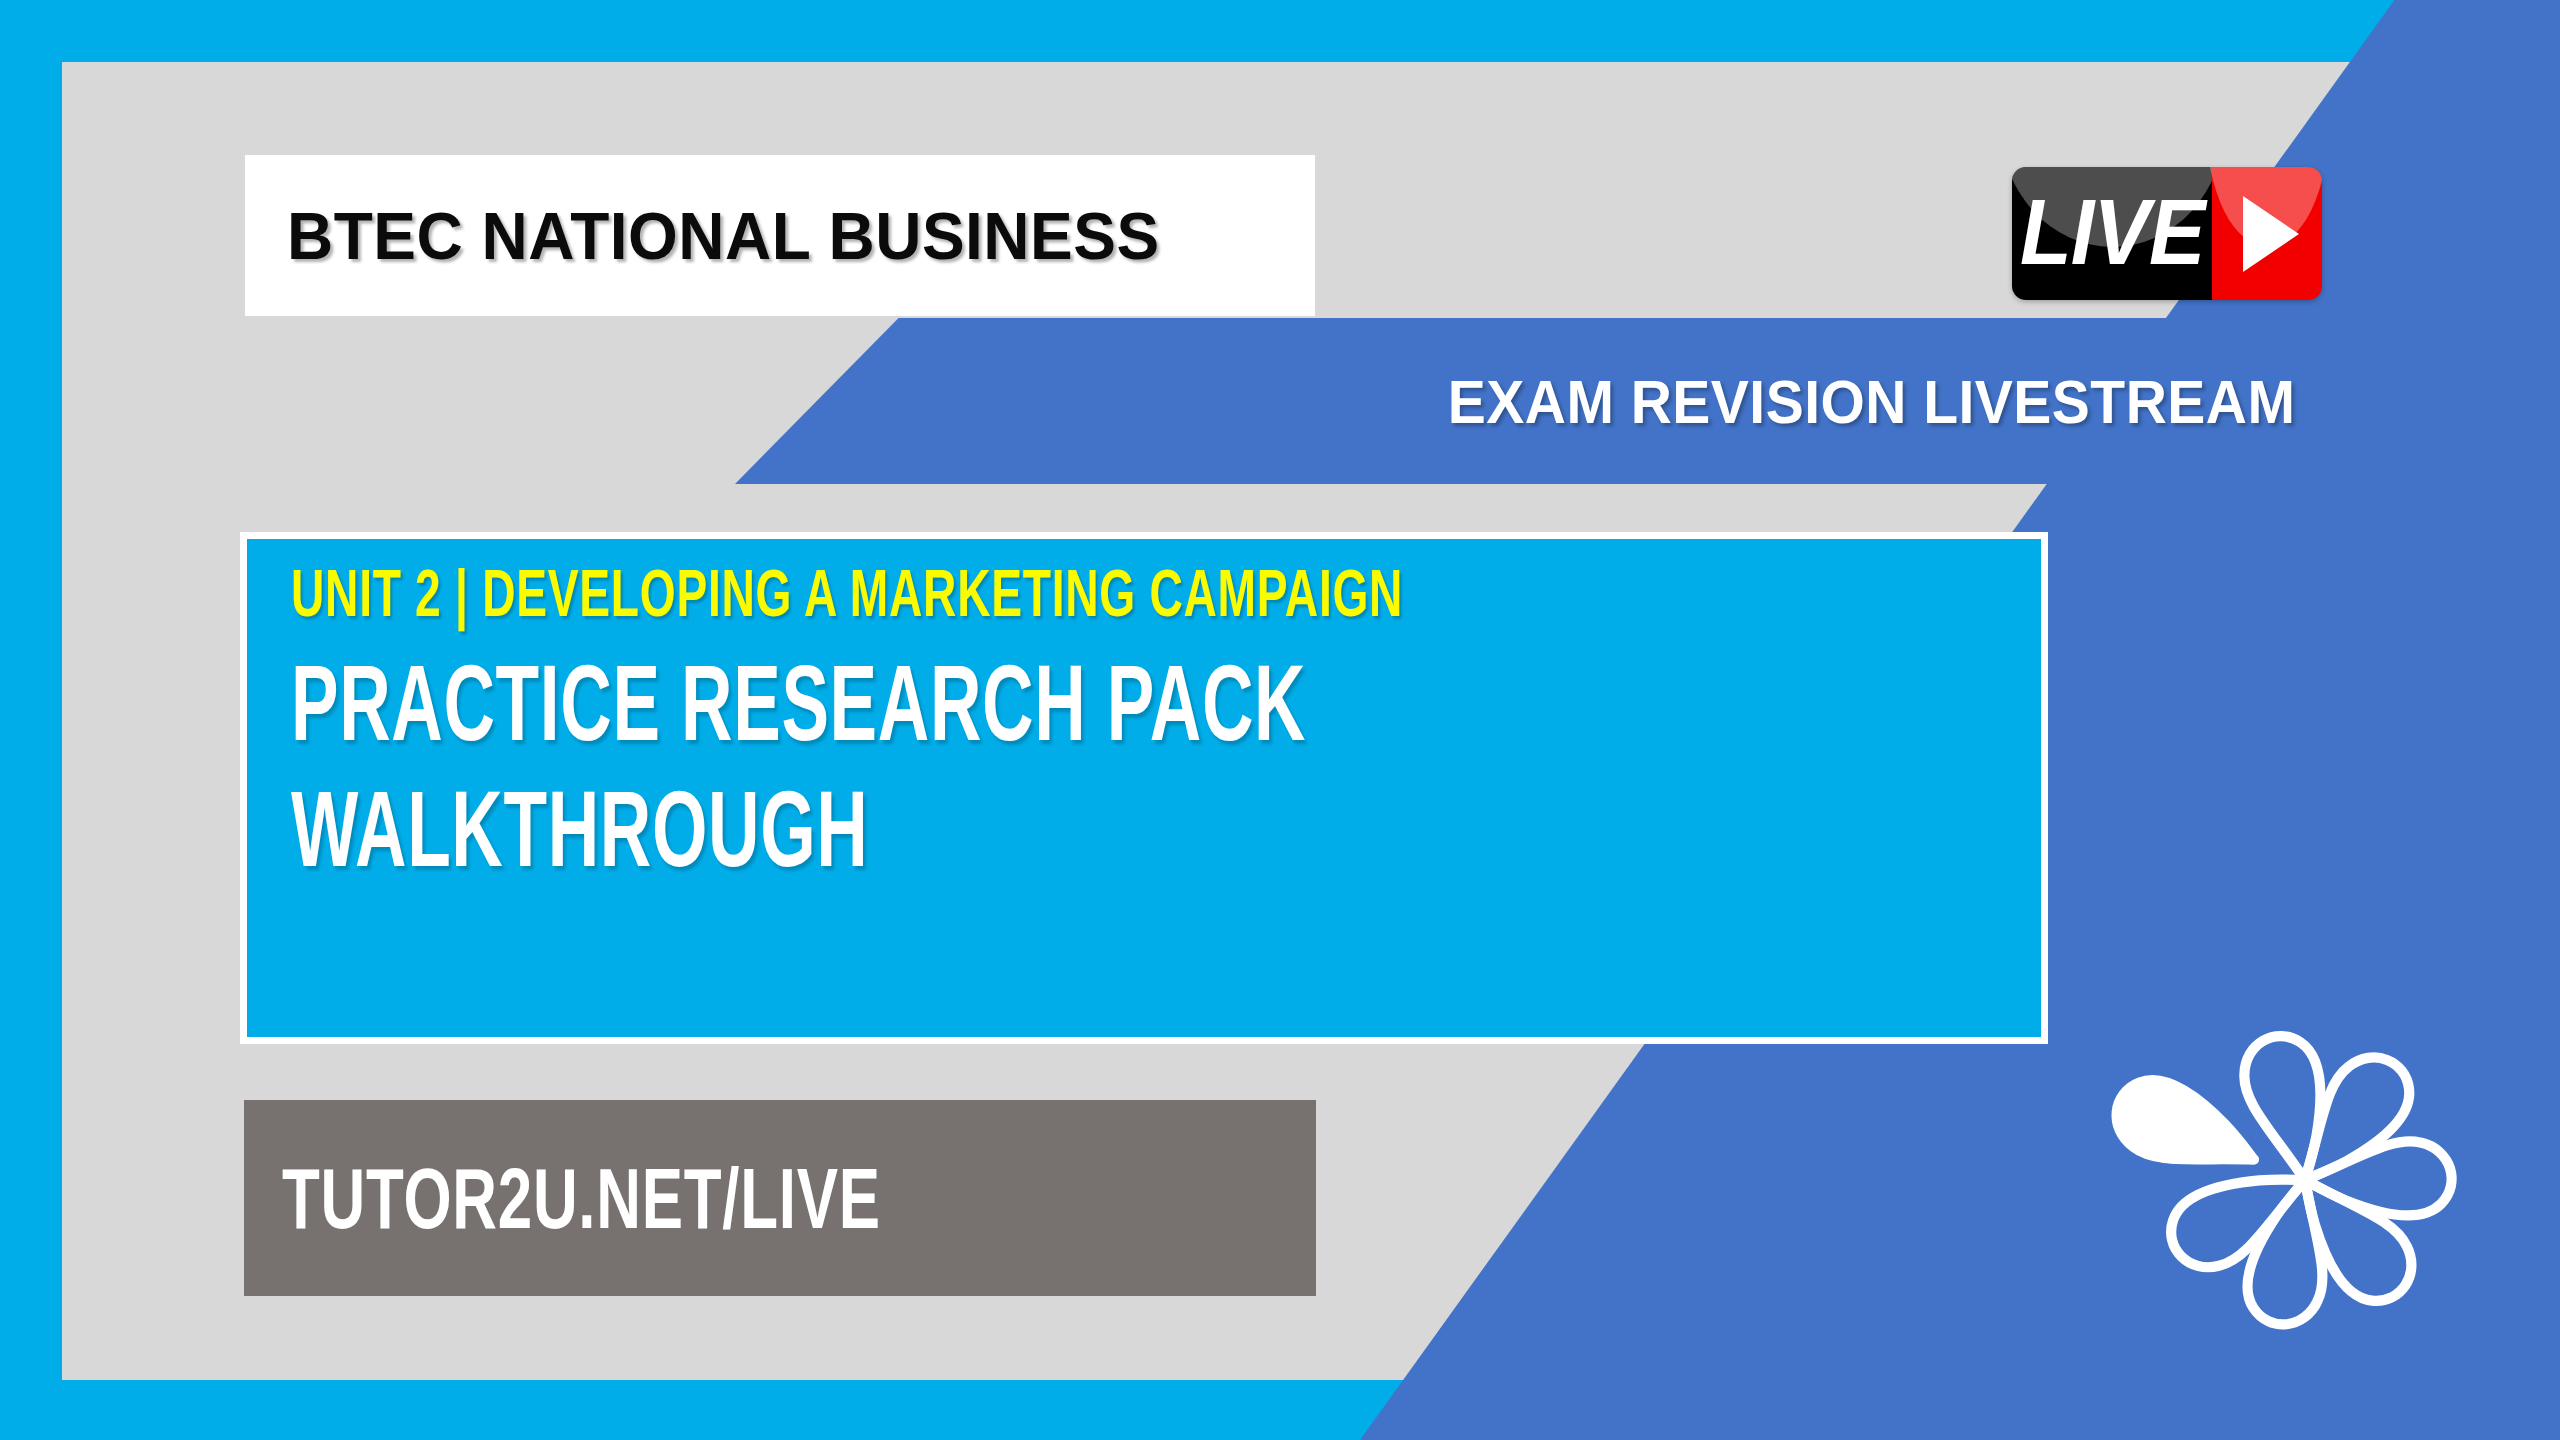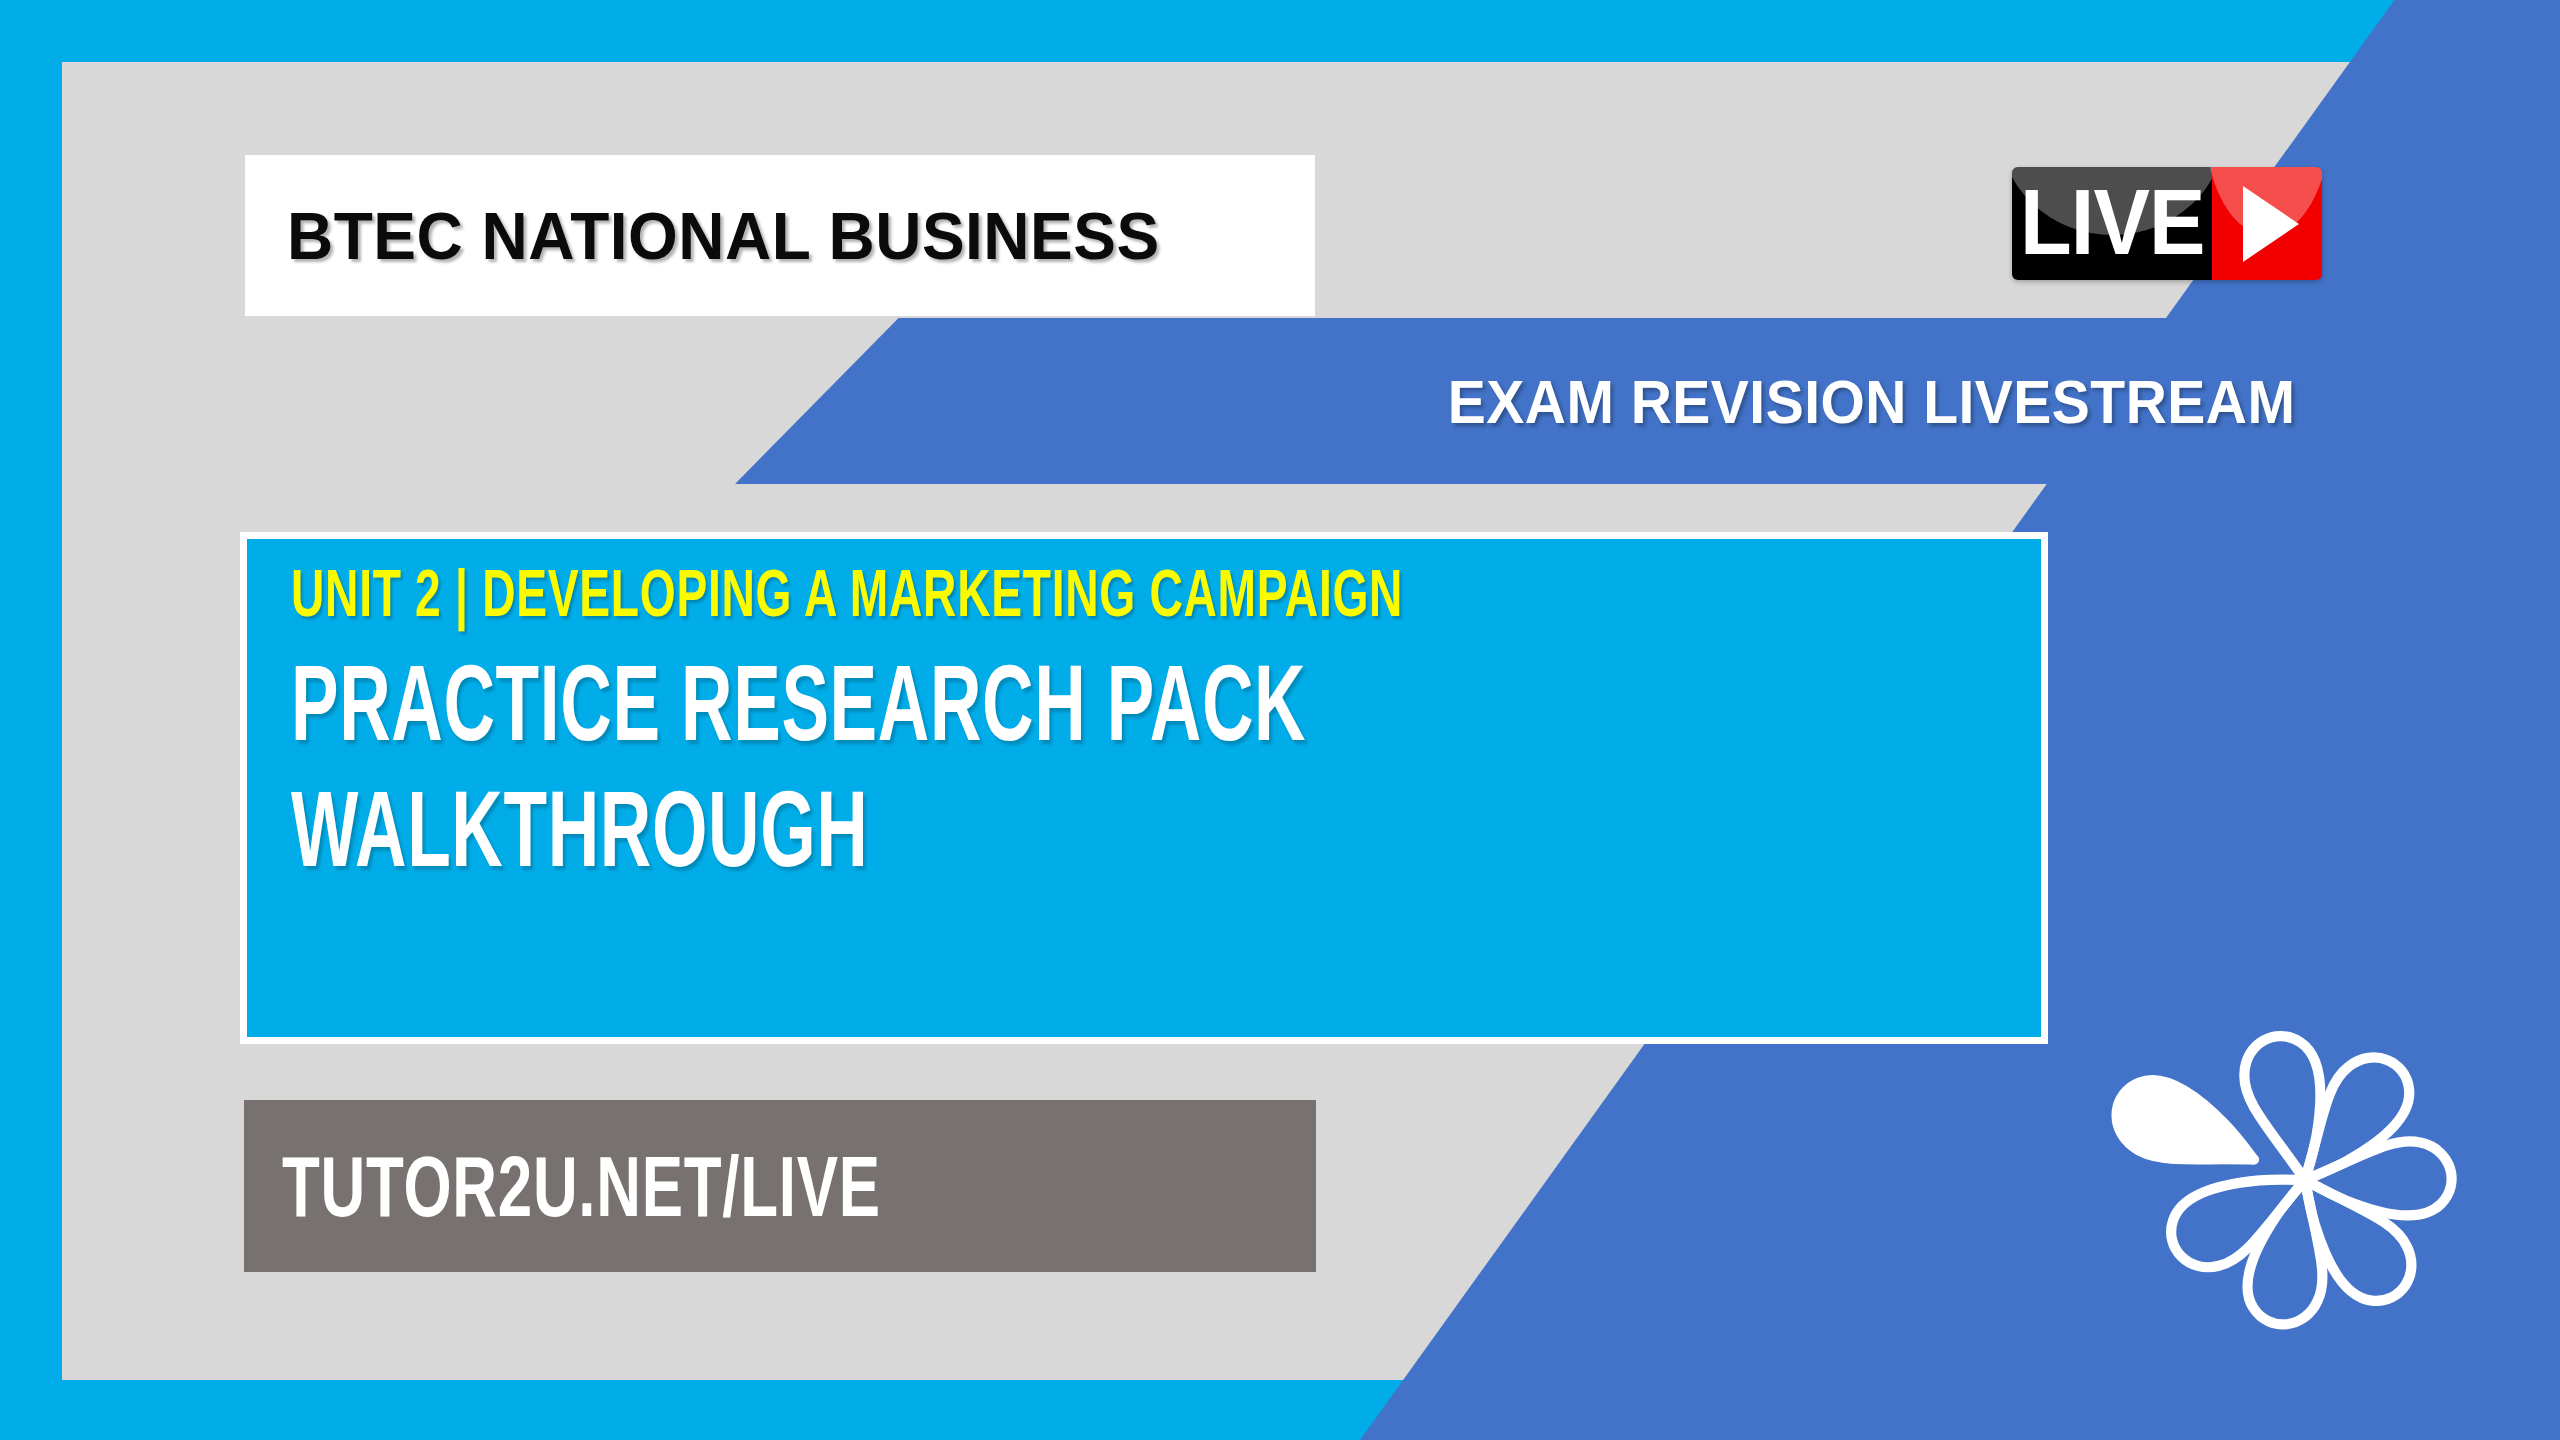--- a/index.html
+++ b/index.html
@@ -67,25 +67,26 @@
     transform-origin: left center;
     text-shadow: 3px 3px 3px rgba(0,0,0,0.30);
   }
 
   
   .live-badge {
     position: absolute;
     left: 2012px;
     top: 167px;
     width: 310px;
-    height: 113px;
-    border-radius: 6px;
+    height: 133px;
+    border-radius: 14px;
     overflow: hidden;
     display: flex;
     box-shadow: 0 2px 5px rgba(0,0,0,0.25);
+    font-style: italic;
   }
   .live-badge .blk {
     position: relative;
     flex: 0 0 62%;
     background: #000000;
     display: flex;
     align-items: center;
     justify-content: center;
   }
   .live-badge .blk .lbl {
@@ -186,21 +187,21 @@
   }
   .main-panel .head.l1 { margin-top: 6px; }
   .main-panel .head.l2 { margin-top: -6px; }
 
   
   .url-bar {
     position: absolute;
     left: 244px;
     top: 1100px;
     width: 1072px;
-    height: 172px;
+    height: 196px;
     background: #77726f;
     display: flex;
     align-items: center;
   }
   .url-bar .txt {
     margin-left: 38px;
     font-size: 86px;
     font-weight: 700;
     color: #ffffff;
     white-space: nowrap;

